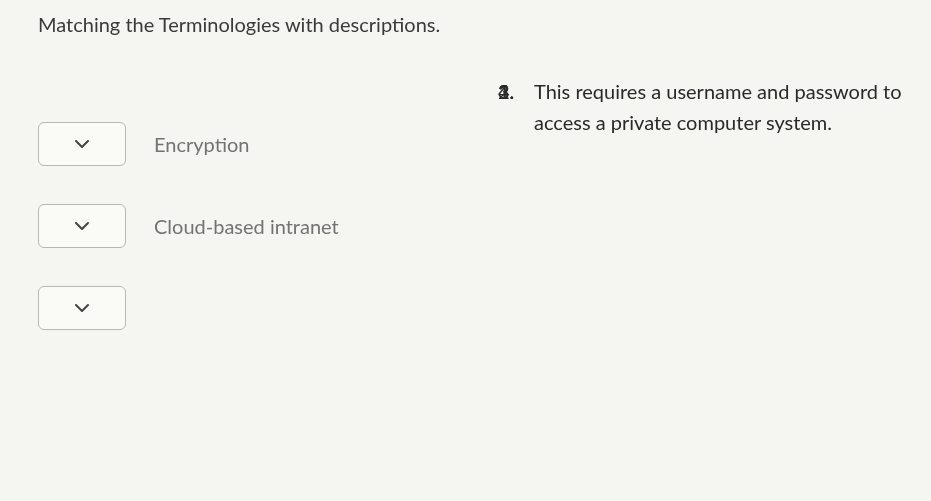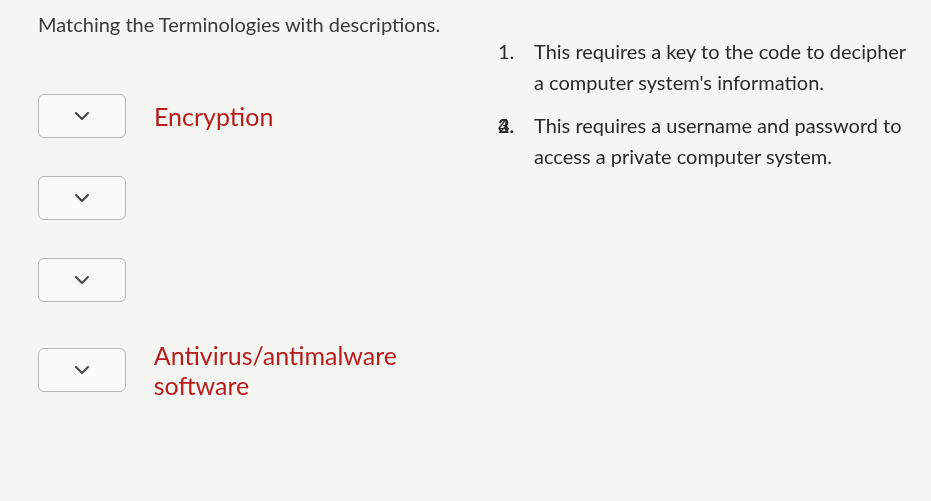--- a/index.html
+++ b/index.html
@@ -8,20 +8,21 @@
       background: #f5f5f2;
       width: 931px;
       height: 501px;
       overflow: hidden;
       color: #2a2a2a;
       padding: 12px 20px 0 38px;
     }
     .title {
       font-size: 20px;
       color: #3a3a3a;
+      margin-bottom: 28px;
       font-weight: 400;
     }
     .columns {
       display: flex;
       align-items: flex-start;
     }
     .left-col {
       width: 460px;
       padding-top: 58px;
     }
@@ -37,22 +38,22 @@
       border-radius: 6px;
       background: #fafaf7;
       display: flex;
       align-items: center;
       justify-content: center;
       margin-right: 28px;
       cursor: pointer;
     }
     .dropdown svg { display:block; }
     .term {
-      font-size: 25px;
-      color: #b91c1c;
+      font-size: 20px;
+      color: #737373;
     }
     .right-col {
       flex: 1;
       font-size: 20px;
       color: #2a2a2a;
       line-height: 1.55;
     }
     .right-col ol {
       list-style: none;
       counter-reset: item;
@@ -91,50 +92,40 @@
     </div>
 
     <div class="row">
       <div class="dropdown">
         <span>
           <svg width="14" height="9" viewBox="0 0 14 9">
               <path d="M1 1 L7 7 L13 1" stroke="#444" stroke-width="2" fill="none" stroke-linecap="round" stroke-linejoin="round"></path>
             </svg>
         </span>
       </div>
+      <div class="term">Cloud-based intranet</div>
     </div>
 
     <div class="row">
       <div class="dropdown">
         <span>
           <svg width="14" height="9" viewBox="0 0 14 9">
               <path d="M1 1 L7 7 L13 1" stroke="#444" stroke-width="2" fill="none" stroke-linecap="round" stroke-linejoin="round"></path>
             </svg>
         </span>
       </div>
     </div>
 
-    <div class="row">
-      <div class="dropdown">
-        <span>
-          <svg width="14" height="9" viewBox="0 0 14 9">
-              <path d="M1 1 L7 7 L13 1" stroke="#444" stroke-width="2" fill="none" stroke-linecap="round" stroke-linejoin="round"></path>
-            </svg>
-        </span>
-      </div>
-      <div class="term">Antivirus/antimalware software</div>
-    </div>
 
   </div>
 
   <div class="right-col">
     <ol>
       <li>
         <span class="num">1.</span>
-        <span>This requires a key to the code to decipher a computer system's information.</span>
       </li>
       <li>
         <span class="num">2.</span>
       </li>
       <li>
         <span class="num">3.</span>
       </li>
       <li>
         <span class="num">4.</span>
         <span>This requires a username and password to access a private computer system.</span>

